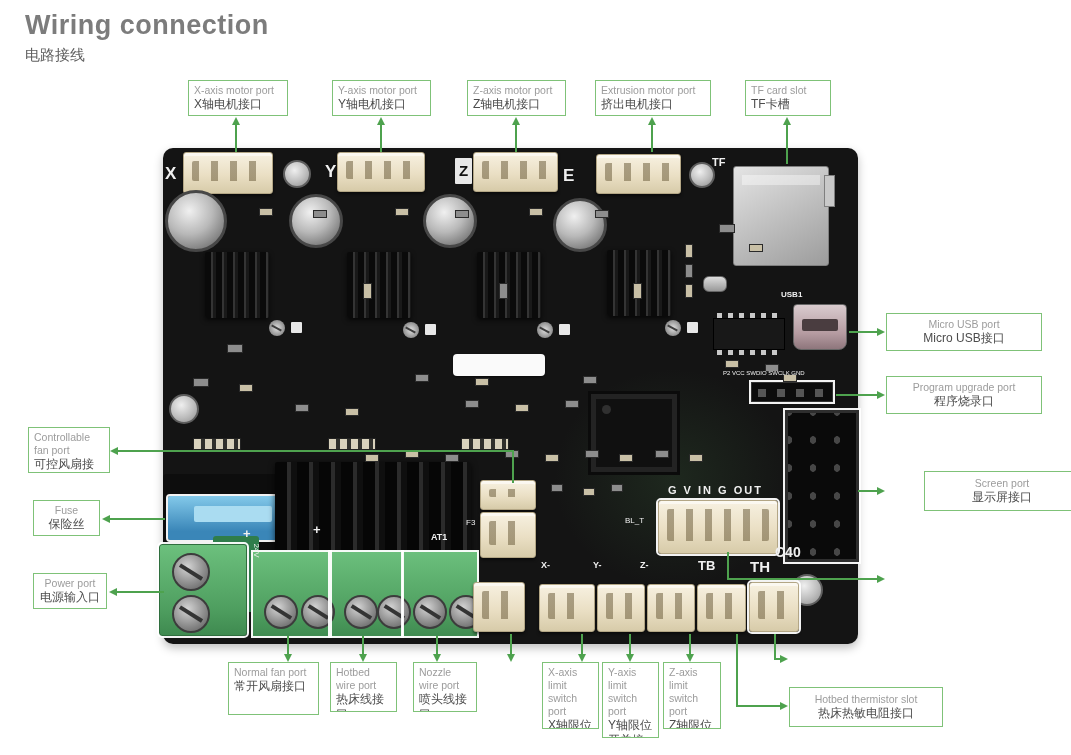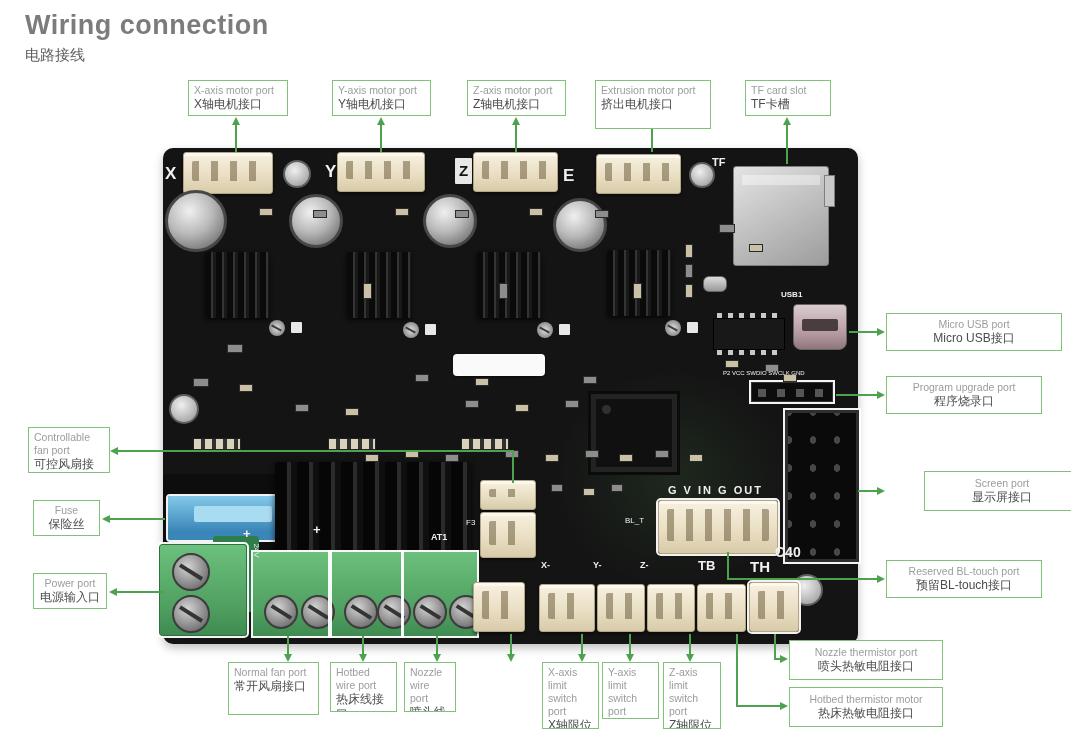--- a/index.html
+++ b/index.html
@@ -311,51 +311,43 @@
     <div class="zh">X轴电机接口</div>
   </div>
   <div class="co" style="left:467px;top:80px;width:99px;height:36px">
     <div class="en">Z-axis motor port</div>
     <div class="zh">Z轴电机接口</div>
   </div>
   <div class="co" style="left:332px;top:80px;width:99px;height:36px">
     <div class="en">Y-axis motor port</div>
     <div class="zh">Y轴电机接口</div>
   </div>
-  <div class="co" style="left:595px;top:80px;width:116px;height:49px">
+  <div class="co" style="left:595px;top:80px;width:116px;height:36px">
     <div class="en">Extrusion motor port</div>
     <div class="zh">挤出电机接口</div>
   </div>
   <div class="co" style="left:745px;top:80px;width:86px;height:36px">
     <div class="en">TF card slot</div>
     <div class="zh">TF卡槽</div>
   </div>
 
-  <div class="co ctr" style="left:886px;top:313px;width:176px;height:38px">
+  <div class="co ctr" style="left:886px;top:313px;width:156px;height:38px">
     <div class="en">Micro USB port</div>
     <div class="zh">Micro USB接口</div>
   </div>
   <div class="co ctr" style="left:886px;top:376px;width:156px;height:38px">
     <div class="en">Program upgrade port</div>
     <div class="zh">程序烧录口</div>
   </div>
   <div class="co ctr" style="left:924px;top:471px;width:156px;height:40px">
     <div class="en">Screen port</div>
     <div class="zh">显示屏接口</div>
   </div>
-  <div class="co ctr" style="left:886px;top:560px;width:156px;height:38px">
-    <div class="en">Reserved BL-touch port</div>
-    <div class="zh">预留BL-touch接口</div>
-  </div>
-  <div class="co ctr" style="left:789px;top:640px;width:154px;height:40px">
-    <div class="en">Nozzle thermistor port</div>
-    <div class="zh">喷头热敏电阻接口</div>
-  </div>
   <div class="co ctr" style="left:789px;top:687px;width:154px;height:40px">
-    <div class="en">Hotbed thermistor motor</div>
+    <div class="en">Hotbed thermistor slot</div>
     <div class="zh">热床热敏电阻接口</div>
   </div>
 
   <div class="co" style="left:28px;top:427px;width:82px;height:46px">
     <div class="en">Controllable fan port</div>
     <div class="zh">可控风扇接口</div>
   </div>
   <div class="co ctr" style="left:33px;top:500px;width:67px;height:36px">
     <div class="en">Fuse</div>
     <div class="zh">保险丝</div>
@@ -366,29 +358,29 @@
   </div>
 
   <div class="co" style="left:228px;top:662px;width:91px;height:53px">
     <div class="en">Normal fan port</div>
     <div class="zh">常开风扇接口</div>
   </div>
   <div class="co" style="left:330px;top:662px;width:67px;height:50px">
     <div class="en">Hotbed wire port</div>
     <div class="zh">热床线接口</div>
   </div>
-  <div class="co" style="left:404px;top:662px;width:52px;height:50px">
+  <div class="co" style="left:413px;top:662px;width:64px;height:50px">
     <div class="en">Nozzle wire port</div>
     <div class="zh">喷头线接口</div>
   </div>
   <div class="co bk" style="left:542px;top:662px;width:57px;height:67px">
     <div class="en">X-axis limit switch port</div>
     <div class="zh">X轴限位开关接口</div>
   </div>
-  <div class="co bk" style="left:602px;top:662px;width:57px;height:57px">
+  <div class="co bk" style="left:602px;top:662px;width:57px;height:76px">
     <div class="en">Y-axis limit switch port</div>
     <div class="zh">Y轴限位开关接口</div>
   </div>
   <div class="co bk" style="left:663px;top:662px;width:58px;height:67px">
     <div class="en">Z-axis limit switch port</div>
     <div class="zh">Z轴限位开关接口</div>
   </div>
 
 </div>
 

